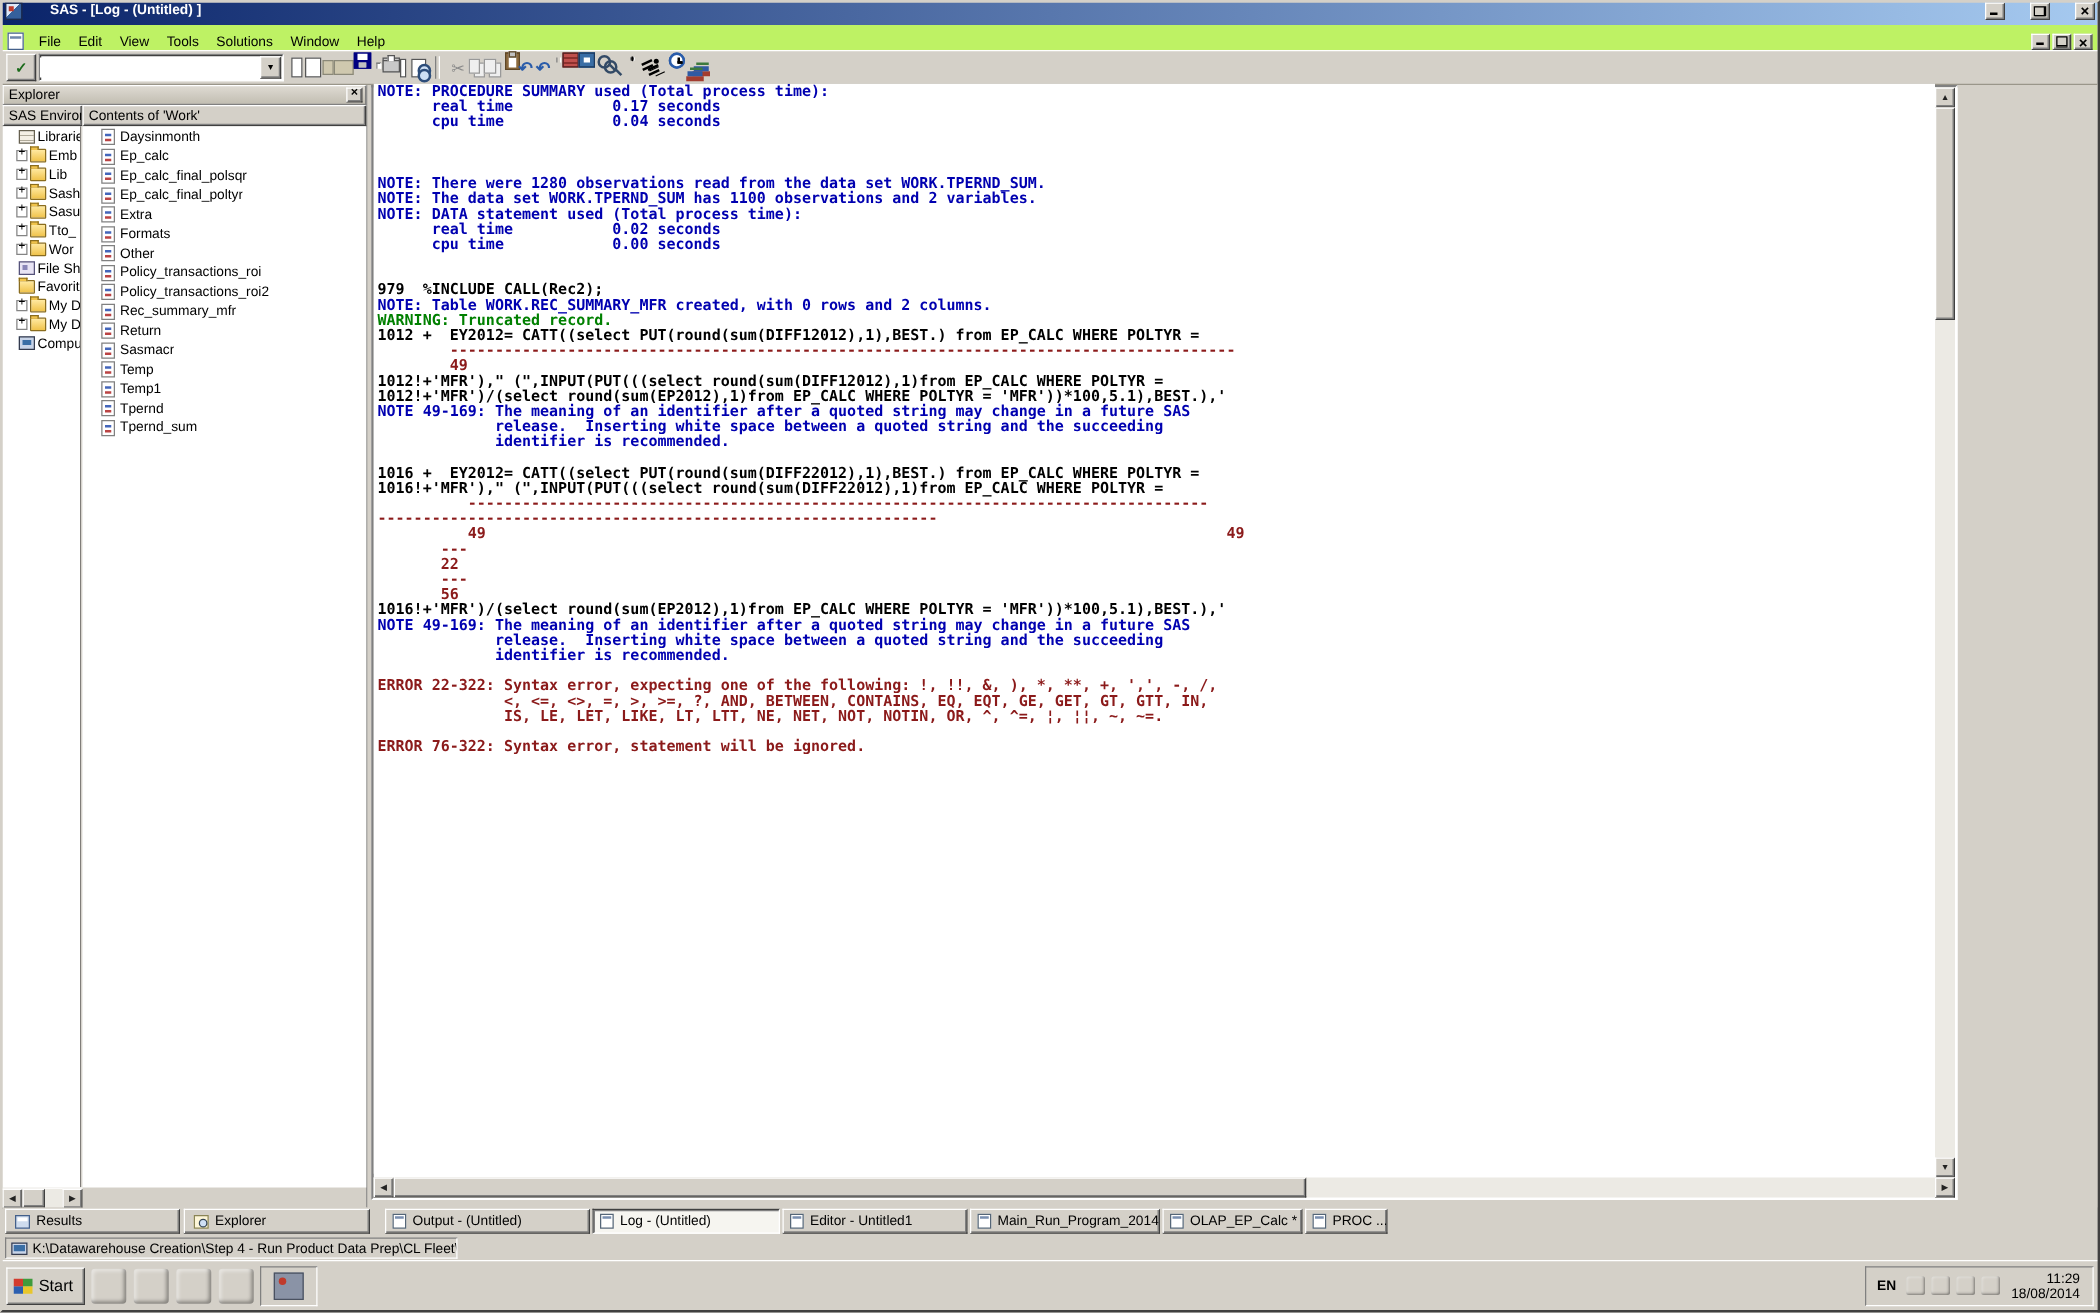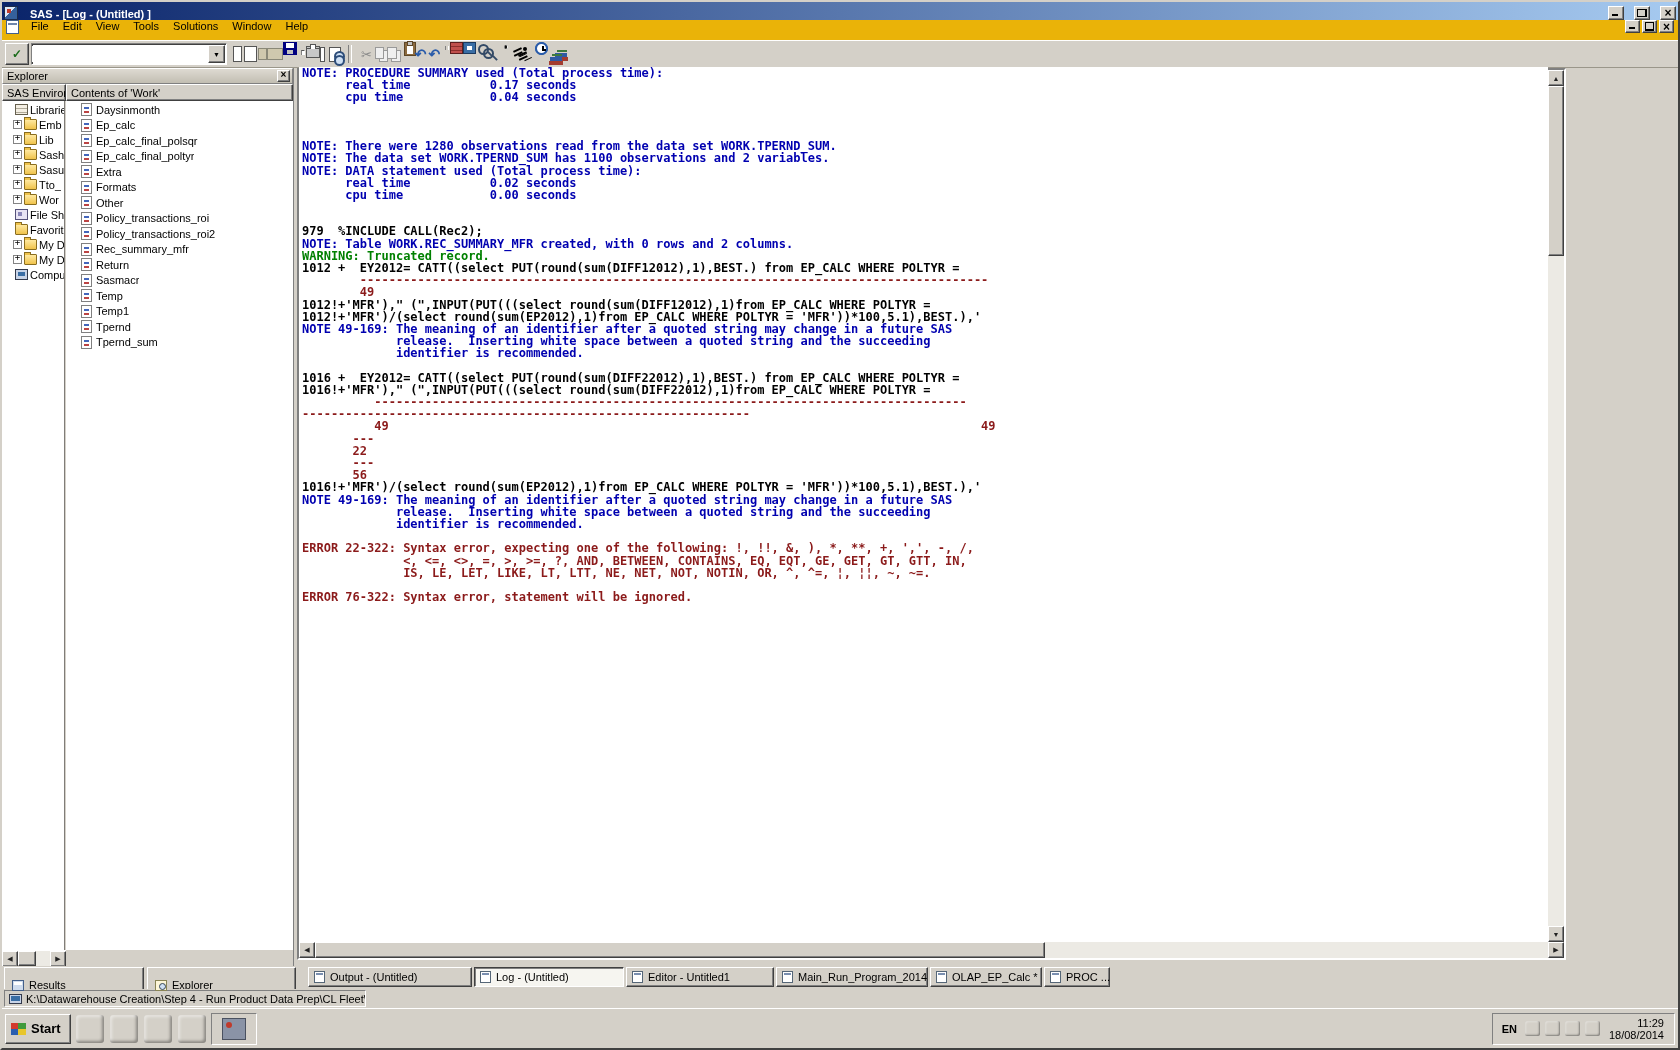--- a/index.html
+++ b/index.html
@@ -6,32 +6,32 @@
   html,body{width:1680px;height:1050px;overflow:hidden}
   body{font-family:"Liberation Sans",sans-serif;font-size:11px;color:#000;background:#d4d0c8;
        display:flex;flex-direction:column;border:2px solid;border-color:#d4d0c8 #404040 #404040 #d4d0c8}
 
   
   .out{border:1px solid;border-color:#fff #404040 #404040 #fff;box-shadow:inset -1px -1px 0 #808080;background:#d4d0c8}
   .in{border:1px solid;border-color:#808080 #fff #fff #808080;background:#d4d0c8}
   .fieldin{border:1px solid;border-color:#808080 #fff #fff #808080;box-shadow:inset 1px 1px 0 #404040;background:#fff}
 
   
-  .titlebar{height:18px;flex:none;background:linear-gradient(90deg,#0a246a,#a6caf0);display:flex;align-items:flex-end;padding:0 2px;gap:10px;color:#fff;font-weight:bold}
+  .titlebar{height:18px;flex:none;background:linear-gradient(90deg,#0a246a,#a6caf0);display:flex;align-items:flex-start;padding:0 2px;gap:20px;color:#fff;font-weight:bold}
   .app-icon{width:14px;height:14px;flex:none;border:1px solid #1c2a4a;background:linear-gradient(135deg,#dce8f8 0 45%,#35609c 45% 100%);position:relative}
   .app-icon::before{content:"";position:absolute;left:2px;top:2px;width:4px;height:4px;background:#c03a2b}
   .title-text{flex:1;overflow:hidden;white-space:nowrap;padding-left:2px}
   .cap-btn{width:16px;height:14px;flex:none;position:relative;color:#000}
   .g-min::before{content:"";position:absolute;left:3px;bottom:3px;width:6px;height:2px;background:#000}
   .g-restore::before{content:"";position:absolute;right:2px;top:2px;width:7px;height:6px;border:1px solid #000}
   .g-restore::after{content:"";position:absolute;left:2px;bottom:2px;width:7px;height:6px;border:1px solid #000;background:#d4d0c8}
   .g-close::before{content:"×";position:absolute;left:0;right:0;top:-1px;text-align:center;font:bold 12px/14px "Liberation Sans",sans-serif}
 
   
-  .menubar{height:20px;flex:none;display:flex;align-items:flex-start;background:#eab308;padding:0 2px}
+  .menubar{height:20px;flex:none;display:flex;align-items:flex-end;background:#bef264;padding:0 2px}
   .mdi-doc-icon{width:13px;height:14px;background:#fff;border:1px solid #44608a;margin:0 5px 0 2px;position:relative}
   .mdi-doc-icon::before{content:"";position:absolute;left:1px;right:1px;top:2px;height:2px;background:#6f86ab}
   .menu-item{padding:3px 7px}
   .flex1{flex:1}
   .mdi-controls{display:flex;gap:2px;padding-right:2px}
   .mdi-controls .cap-btn{width:15px;height:13px}
 
   
   .toolbar{height:28px;flex:none;display:flex;align-items:center;padding-left:3px;border-top:1px solid #fff;border-bottom:1px solid #9a968a;background:#d4d0c8}
   .check-btn{width:24px;height:22px;display:flex;align-items:center;justify-content:center;flex:none}
@@ -120,21 +120,21 @@
   .vscroll{width:16px;flex:none;display:flex;flex-direction:column;background:#eceae4}
   .vscroll .track{flex:1}
   .sb-thumb-v{height:170px}
   .hscroll{height:16px;flex:none;display:flex;background:#eceae4}
   .hscroll .track{flex:1}
   .sb-thumb-h{width:730px}
 
   
   .tabstrip{height:23px;flex:none;display:flex;align-items:flex-start;padding:1px 2px 0 2px;background:#d4d0c8;gap:2px}
   .dock-tabs{width:292px;flex:none;display:flex;gap:3px}
-  .dock-tab{height:36px;display:flex;align-items:center;gap:5px;padding:0 7px;overflow:hidden;white-space:nowrap}
+  .dock-tab{height:20px;display:flex;align-items:center;gap:5px;padding:0 7px;overflow:hidden;white-space:nowrap}
   .dock-tab.t-results{width:140px}
   .dock-tab.t-explorer{flex:1}
   .dk{width:12px;height:11px;flex:none;position:relative}
   .dk-results{background:#cfdcee;border:1px solid #44608a}
   .dk-results::before{content:"";position:absolute;inset:1px 1px 5px 1px;background:#fff}
   .dk-explorer{background:#fdf6d8;border:1px solid #8a8455}
   .dk-explorer::after{content:"";position:absolute;right:0;bottom:0;width:5px;height:5px;border:1px solid #345;border-radius:50%;background:#cfe0f4}
   .wtabs{display:flex;gap:2px;margin-left:10px}
   .wtab{height:20px;display:flex;align-items:center;gap:5px;padding:0 5px;overflow:hidden;white-space:nowrap}
   .wtab.active{background:#f6f5f0;border-color:#404040 #fff #fff #404040;box-shadow:inset 1px 1px 0 #808080}
@@ -144,21 +144,21 @@
   
   .statusbar{height:19px;flex:none;display:flex;gap:3px;padding:1px 2px;background:#d4d0c8;align-items:stretch}
   .status-msg{flex:1;display:flex;align-items:center;padding:0 5px;overflow:hidden;white-space:nowrap}
   .status-path{width:362px;flex:none;display:flex;align-items:center;gap:4px;padding:0 4px;overflow:hidden;white-space:nowrap}
   .status-trail{width:210px;flex:none}
   .mini-pc{width:13px;height:10px;flex:none;background:#c8d4e8;border:1px solid #333a4d;position:relative}
   .mini-pc::before{content:"";position:absolute;inset:1px 1px 2px 1px;background:#3a6ea5}
 
   
   .taskbar{height:40px;flex:none;background:#d4d0c8;border-top:1px solid #fff;display:flex;align-items:center;gap:5px;padding:0 3px}
-  .start-btn{height:30px;padding:0 9px 0 5px;display:flex;align-items:center;gap:5px;font-weight:bold;font-size:13px;flex:none}
+  .start-btn{height:30px;padding:0 9px 0 5px;display:flex;align-items:center;gap:5px;font-weight:normal;font-size:13px;flex:none}
   .flag{width:15px;height:12px;flex:none;background-image:linear-gradient(90deg,#d23b2e 50%,#3f9a3c 50%),linear-gradient(90deg,#2b5fb0 50%,#e8c62b 50%);background-size:100% 50%;background-position:0 0,0 100%;background-repeat:no-repeat}
   .ql-icon{width:28px;height:28px;flex:none;border-radius:3px;box-shadow:inset -2px -2px 3px rgba(0,0,0,.35),inset 2px 2px 3px rgba(255,255,255,.45)}
   .sas-task-btn{width:46px;height:32px;display:flex;align-items:center;justify-content:center;flex:none}
   .sas-mini{width:24px;height:22px;background:#8a93a6;border:1px solid #4a5160;position:relative}
   .sas-mini::before{content:"";position:absolute;left:3px;top:3px;width:6px;height:6px;background:#c03a2b;border-radius:50%}
   .tray{height:32px;display:flex;align-items:center;gap:6px;padding:0 7px;flex:none}
   .lang{font-weight:bold;padding:0 2px}
   .tray-ic{width:15px;height:15px;flex:none;border-radius:2px;box-shadow:inset -1px -1px 2px rgba(0,0,0,.4),inset 1px 1px 2px rgba(255,255,255,.4)}
   .clock{display:flex;flex-direction:column;align-items:flex-end;line-height:12px;padding:0 3px}
 </style>

